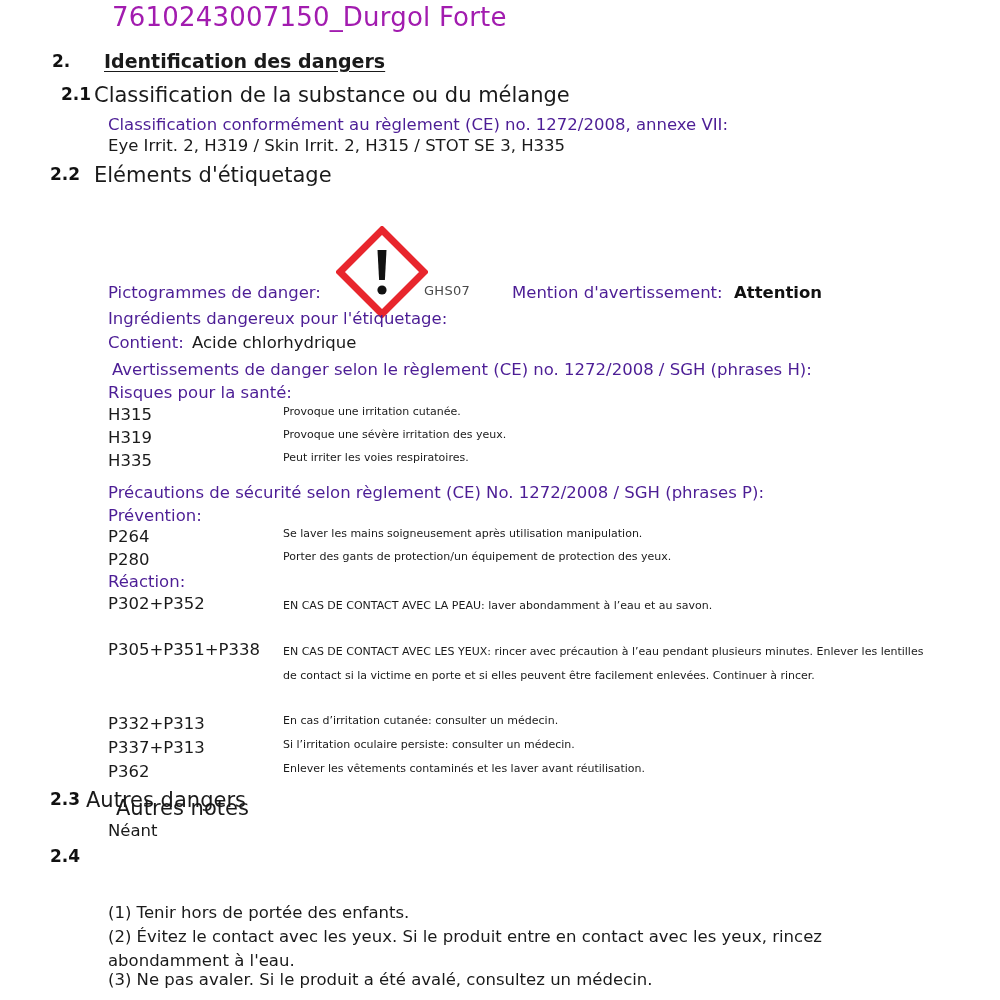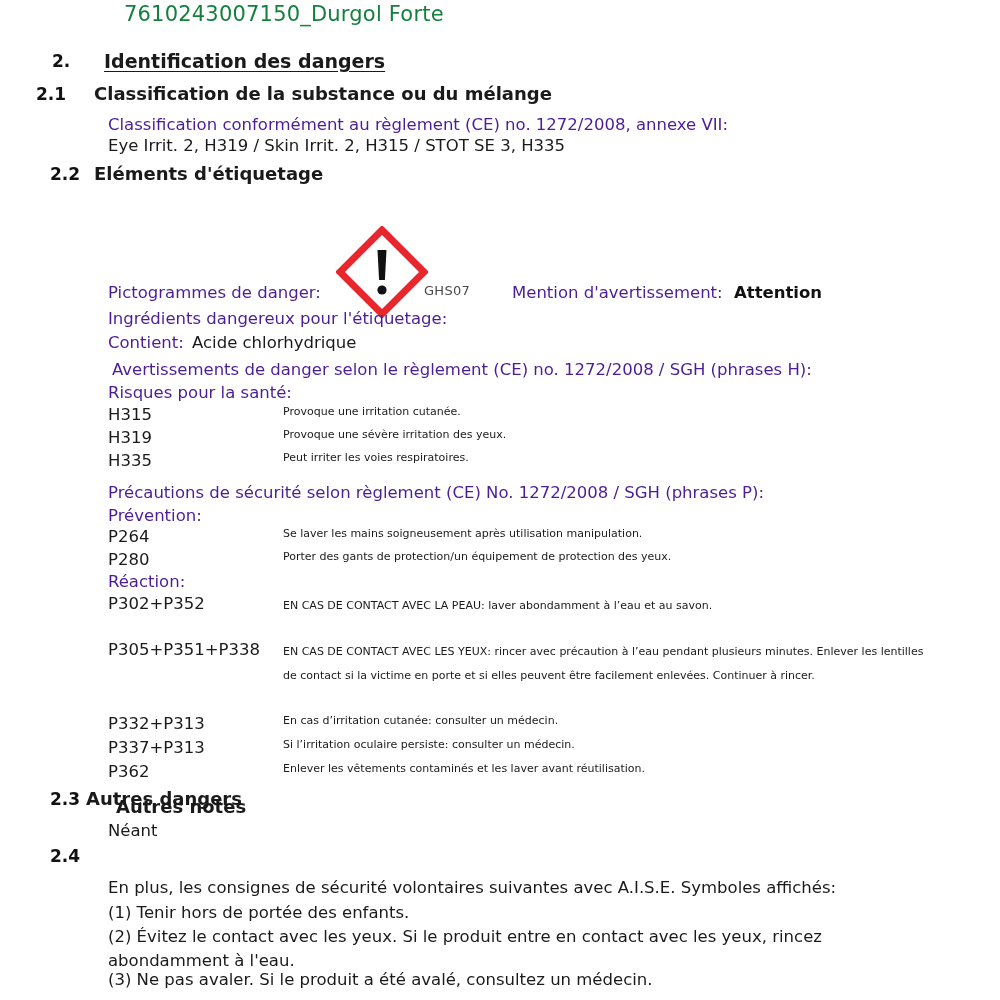--- a/index.html
+++ b/index.html
@@ -17,49 +17,49 @@
   }
   .page {
     position: relative;
     width: 1000px;
     height: 1000px;
     box-sizing: border-box;
     padding: 0;
   }
   .doc-title {
     position: absolute;
-    left: 124px;
+    left: 112px;
     top: 2px;
-    font-size: 21px;
+    font-size: 26px;
     letter-spacing: 0.2px;
-    color: #15803d;
+    color: #a21caf;
   }
   .section-head {
     position: absolute;
     font-weight: bold;
   }
   .num {
     position: absolute;
     font-weight: bold;
     font-size: 17px;
     color: #111;
   }
   .h2-num { left: 52px; top: 51px; }
   .h2-title {
     left: 104px; top: 50px;
     font-size: 19px;
     text-decoration: underline;
     text-underline-offset: 3px;
   }
   .h3 {
-    font-size: 18px;
-    font-weight: bold;
+    font-size: 21px;
+    font-weight: normal;
     text-align: center;
   }
-  .sub21-num { left: 36px; top: 84px; }
+  .sub21-num { left: 61px; top: 84px; }
   .sub21-title { left: 94px; top: 83px; }
   .sub22-num { left: 50px; top: 164px; }
   .sub22-title { left: 94px; top: 163px; }
   .sub23-num { left: 50px; top: 789px; }
   .sub23-title { left: 86px; top: 788px; }
   .sub24-num { left: 50px; top: 846px; }
   .sub24-title { left: 94px; top: 796px; margin-left: 22px; }
 
   .grey {
     color: #4c1d95;
@@ -201,18 +201,17 @@
 
   <div class="row-code" style="top:762px">P362</div>
   <div class="row-text" style="top:762px">Enlever les vêtements contaminés et les laver avant réutilisation.</div>
 
   <div class="num sub23-num">2.3</div>
   <div class="section-head h3 sub23-title">Autres dangers</div>
   <div class="txt t-neant">Néant</div>
 
   <div class="num sub24-num">2.4</div>
   <div class="section-head h3 sub24-title">Autres notes</div>
-  <div class="txt t-notes-intro">En plus, les consignes de sécurité volontaires suivantes avec A.I.S.E. Symboles affichés:</div>
   <div class="txt t-note1">(1) Tenir hors de portée des enfants.</div>
   <div class="txt t-note2">(2) Évitez le contact avec les yeux. Si le produit entre en contact avec les yeux, rincez abondamment à l'eau.</div>
   <div class="txt t-note3">(3) Ne pas avaler. Si le produit a été avalé, consultez un médecin.</div>
 
 </div>
 
 </body></html>

